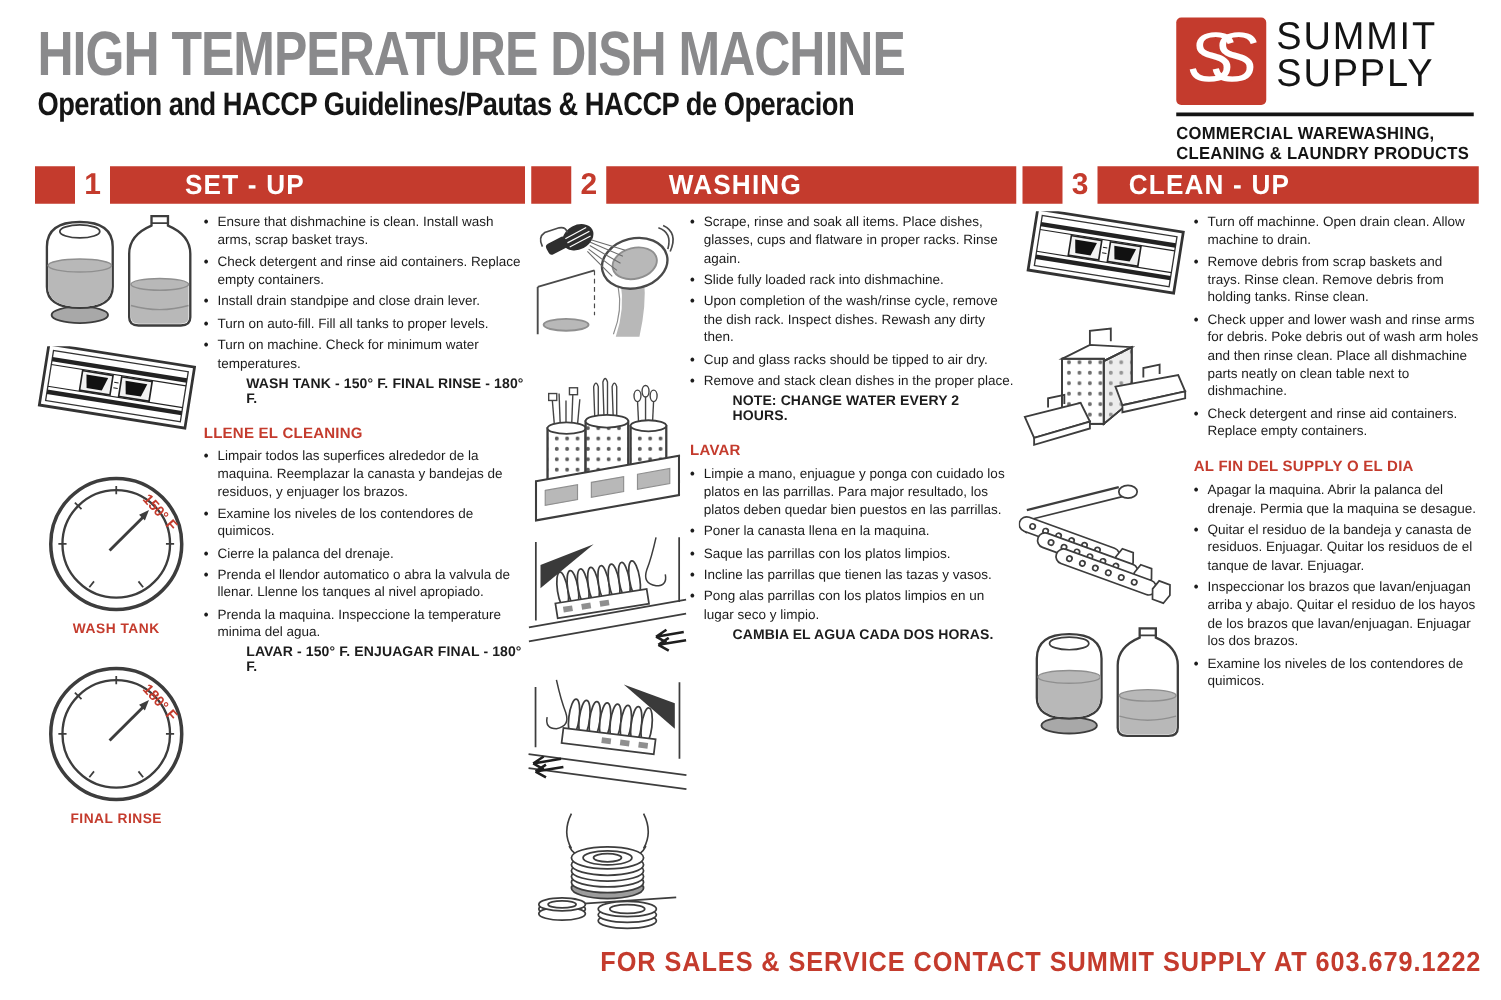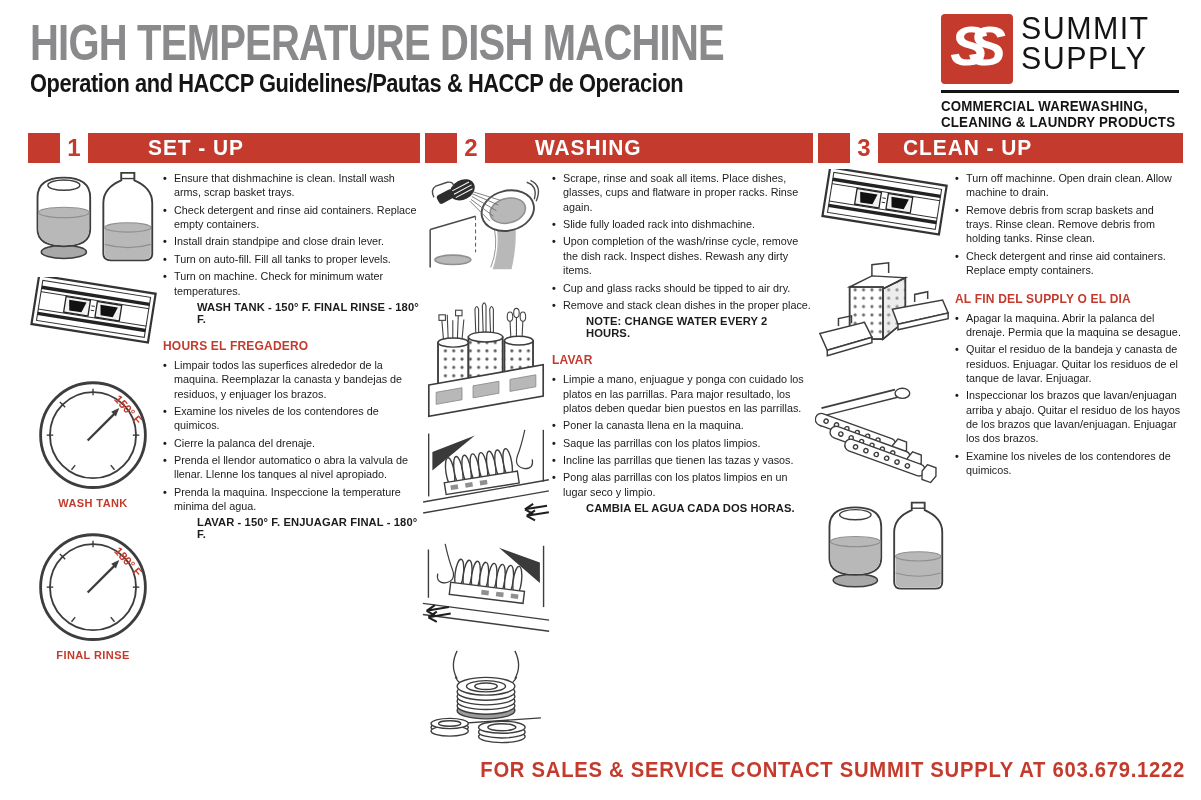--- a/index.html
+++ b/index.html
@@ -19,21 +19,21 @@
     transform:scaleX(0.84);transform-origin:left top;white-space:nowrap;
   }
   
   .logo{position:absolute;right:22px;top:14px;width:238px;}
   .logo-row{display:flex;align-items:flex-start;}
   .logo-sq{
     width:72px;height:70px;background:#c43b2d;border-radius:4px;
     display:flex;align-items:center;justify-content:center;overflow:hidden;flex:none;
   }
   .logo-ss{
-    color:#fff;font-weight:bold;font-style:italic;font-size:56px;line-height:1;
+    color:#fff;font-weight:normal;font-style:italic;font-size:56px;line-height:1;
     letter-spacing:-0.34em;padding-right:0.30em;padding-bottom:6px;
     text-shadow:3px 2px 0 #c43b2d;
   }
   .logo-name{
     margin-left:8px;font-size:31px;line-height:0.98;font-weight:400;color:#141414;
     letter-spacing:1.5px;transform:scaleX(0.98);transform-origin:left top;white-space:nowrap;
   }
   .logo-rule{border-top:3px solid #141414;margin-top:6px;}
   .logo-tag{
     margin-top:5px;font-size:14px;font-weight:bold;line-height:1.15;color:#141414;
@@ -198,21 +198,21 @@
     </div>
     <div class="txt">
       <ul class="bullets">
           <li>Ensure that dishmachine is clean. Install wash arms, scrap basket trays.</li>
           <li>Check detergent and rinse aid containers. Replace empty containers.</li>
           <li>Install drain standpipe and close drain lever.</li>
           <li>Turn on auto-fill. Fill all tanks to proper levels.</li>
           <li>Turn on machine. Check for minimum water temperatures.</li>
         </ul>
       <div class="note">WASH TANK - 150° F.  FINAL RINSE - 180° F.</div>
-      <div class="sp-head">HOURS EL FREGADERO</div>
+      <div class="sp-head">LLENE EL CLEANING</div>
       <ul class="bullets">
           <li>Limpair todos las superfices alrededor de la maquina. Reemplazar la canasta y bandejas de residuos, y enjuager los brazos.</li>
           <li>Examine los niveles de los contendores de quimicos.</li>
           <li>Cierre la palanca del drenaje.</li>
           <li>Prenda el llendor automatico o abra la valvula de llenar. Llenne los tanques al nivel apropiado.</li>
           <li>Prenda la maquina. Inspeccione la temperature minima del agua.</li>
         </ul>
       <div class="note">LAVAR - 150° F.  ENJUAGAR FINAL - 180° F.</div>
     </div>
   </div>
@@ -384,21 +384,21 @@
           <ellipse cx="78" cy="89" rx="25" ry="6.5" fill="#fff"></ellipse>
           <ellipse cx="78" cy="84" rx="25" ry="6.5" fill="#fff"></ellipse>
           <ellipse cx="78" cy="84" rx="15" ry="3.8"></ellipse>
         </g>
       </svg>
     </div>
     <div class="txt">
       <ul class="bullets">
           <li>Scrape, rinse and soak all items. Place dishes, glasses, cups and flatware in proper racks. Rinse again.</li>
           <li>Slide fully loaded rack into dishmachine.</li>
-          <li>Upon completion of the wash/rinse cycle, remove the dish rack. Inspect dishes. Rewash any dirty items.</li>
+          <li>Upon completion of the wash/rinse cycle, remove the dish rack. Inspect dishes. Rewash any dirty then.</li>
           <li>Cup and glass racks should be tipped to air dry.</li>
           <li>Remove and stack clean dishes in the proper place.</li>
         </ul>
       <div class="note">NOTE: CHANGE WATER EVERY 2 HOURS.</div>
       <div class="sp-head">LAVAR</div>
       <ul class="bullets">
           <li>Limpie a mano, enjuague y ponga con cuidado los platos en las parrillas. Para major resultado, los platos deben quedar bien puestos en las parrillas.</li>
           <li>Poner la canasta llena en la maquina.</li>
           <li>Saque las parrillas con los platos limpios.</li>
           <li>Incline las parrillas que tienen las tazas y vasos.</li>
@@ -507,20 +507,21 @@
           <ellipse cx="104" cy="62" rx="24.5" ry="5" fill="#b8b8b8" stroke="#8f8f8f" stroke-width="1.2"></ellipse>
           <path d="M79.5,80 Q104,87 128.5,80" stroke="#8f8f8f" stroke-width="1.2"></path>
           <line x1="97" y1="10" x2="111" y2="10" stroke-width="1.5"></line>
         </g>
       </svg>
     </div>
     <div class="txt">
       <ul class="bullets">
           <li>Turn off machinne. Open drain clean. Allow machine to drain.</li>
           <li>Remove debris from scrap baskets and trays. Rinse clean. Remove debris from holding tanks. Rinse clean.</li>
+          <li>Check upper and lower wash and rinse arms for debris. Poke debris out of wash arm holes and then rinse clean. Place all dishmachine parts neatly on clean table next to dishmachine.</li>
           <li>Check detergent and rinse aid containers. Replace empty containers.</li>
         </ul>
       <div class="sp-head">AL FIN DEL SUPPLY O EL DIA</div>
       <ul class="bullets">
           <li>Apagar la maquina. Abrir la palanca del drenaje. Permia que la maquina se desague.</li>
           <li>Quitar el residuo de la bandeja y canasta de residuos. Enjuagar. Quitar los residuos de el tanque de lavar. Enjuagar.</li>
           <li>Inspeccionar los brazos que lavan/enjuagan arriba y abajo. Quitar el residuo de los hayos de los brazos que lavan/enjuagan. Enjuagar los dos brazos.</li>
           <li>Examine los niveles de los contendores de quimicos.</li>
         </ul>
     </div>

